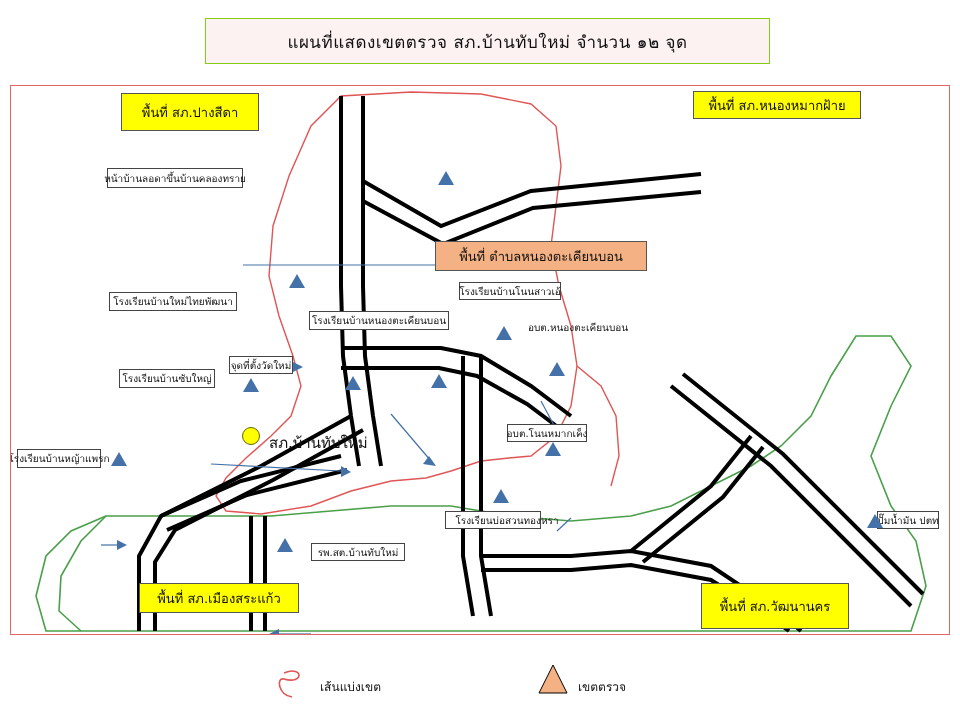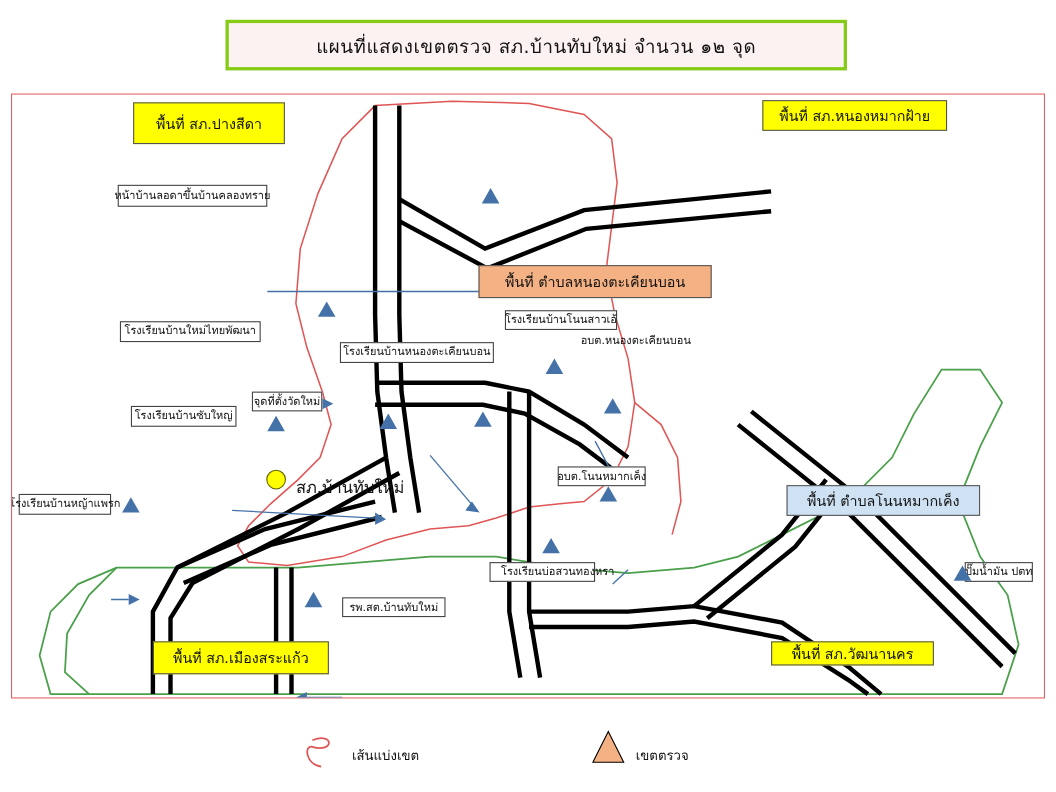--- a/index.html
+++ b/index.html
@@ -14,21 +14,21 @@
     position: relative;
     overflow: hidden;
   }
 
   .title-box {
     position: absolute;
     left: 205px;
     top: 18px;
     width: 565px;
     height: 46px;
-    border: 3px solid #84cc16;
+    border: 1px solid #84cc16;
     background: #fdf2f2;
     display: flex;
     align-items: center;
     justify-content: center;
     box-sizing: border-box;
   }
   .title-box .title-text {
     font-size: 17px;
     color: #111111;
     letter-spacing: 0.5px;
@@ -77,21 +77,21 @@
     background: #ffffff;
     font-size: 10px;
     color: #111111;
     display: flex;
     align-items: center;
     justify-content: center;
     white-space: nowrap;
     padding: 0 2px;
     line-height: 1.1;
   }
-  .poi-label.noborder { border: none; background: transparent; }
+  .poi-label.noborder { border: none; background: transparent; margin-top: 17px; }
 
   .station-label {
     position: absolute;
     font-size: 15px;
     color: #111111;
     white-space: nowrap;
   }
 
   .dot-marker {
     position: absolute;
@@ -213,29 +213,26 @@
   </div>
 
   <div class="zone-label zone-orange" style="left:424px; top:155px; width:212px; height:30px;">
     <span>พื้นที่ ตำบลหนองตะเคียนบอน</span>
   </div>
 
   <div class="zone-label zone-yellow" style="left:682px; top:5px; width:168px; height:28px;">
     <span>พื้นที่ สภ.หนองหมากฝ้าย</span>
   </div>
 
-  <div class="zone-label zone-blue" style="left:704px; top:355px; width:176px; height:28px;">
-    <span>พื้นที่ ตำบลโนนหมากเค็ง</span>
-  </div>
 
   <div class="zone-label zone-yellow" style="left:128px; top:497px; width:160px; height:30px;">
     <span>พื้นที่ สภ.เมืองสระแก้ว</span>
   </div>
 
-  <div class="zone-label zone-yellow" style="left:690px; top:497px; width:148px; height:22px;">
+  <div class="zone-label zone-yellow" style="left:690px; top:497px; width:148px; height:46px;">
     <span>พื้นที่ สภ.วัฒนานคร</span>
   </div>
 
   <div class="poi-label" style="left:96px; top:82px; width:136px; height:20px;">
     <span>หน้าบ้านลอดาขึ้นบ้านคลองทราย</span>
   </div>
 
   <div class="poi-label" style="left:98px; top:186px; width:128px; height:19px;margin-top:20px;">
     <span>โรงเรียนบ้านใหม่ไทยพัฒนา</span>
   </div>

